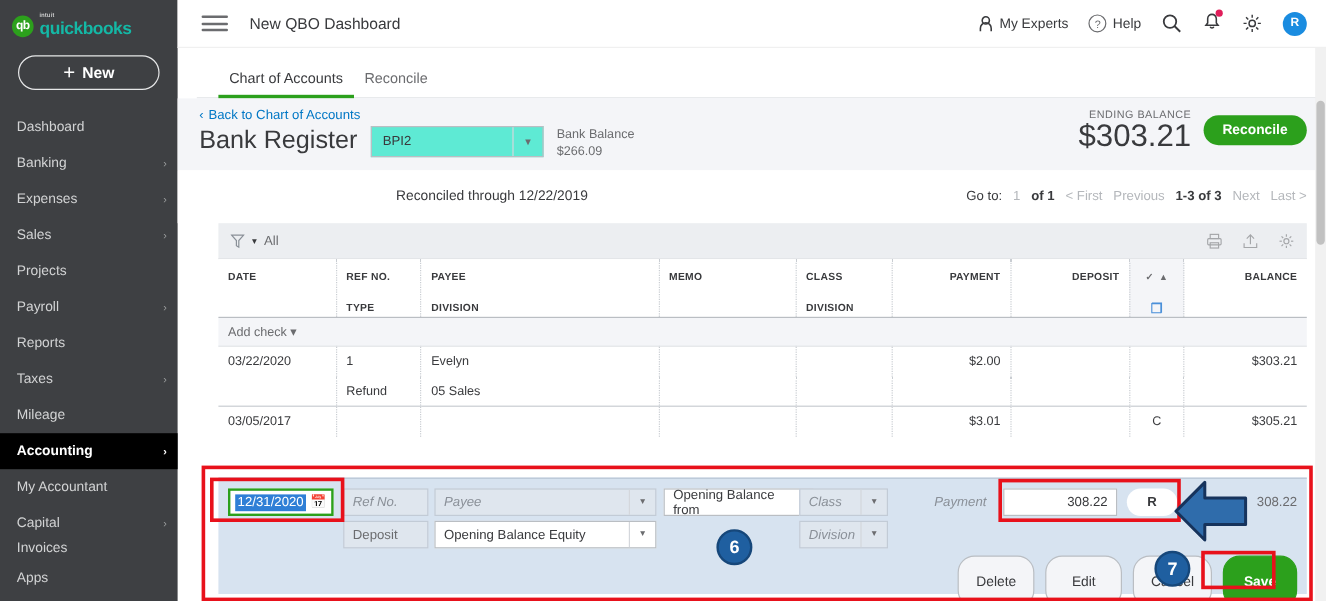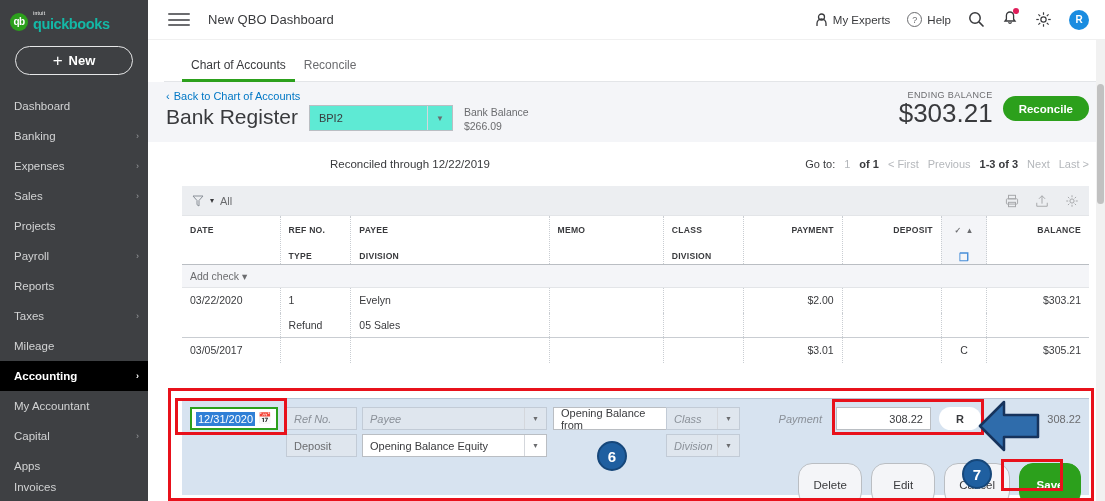--- a/index.html
+++ b/index.html
@@ -275,26 +275,26 @@
         <span class="chev">›</span>
       </div>
       <div class="nav-item">
         <span>My Accountant</span>
         <span class="chev"></span>
       </div>
       <div class="nav-item">
         <span>Capital</span>
         <span class="chev">›</span>
       </div>
-      <div class="nav-item">
-        <span>Apps</span>
-        <span class="chev"></span>
-      </div>
       <div class="nav-item cut">
         <span>Invoices</span>
+        <span class="chev"></span>
+      </div>
+      <div class="nav-item">
+        <span>Apps</span>
         <span class="chev"></span>
       </div>
     </div>
 </div>
 
 <div id="topbar">
   <div id="hamburger">
     <span></span>
       <span></span>
       <span></span>

